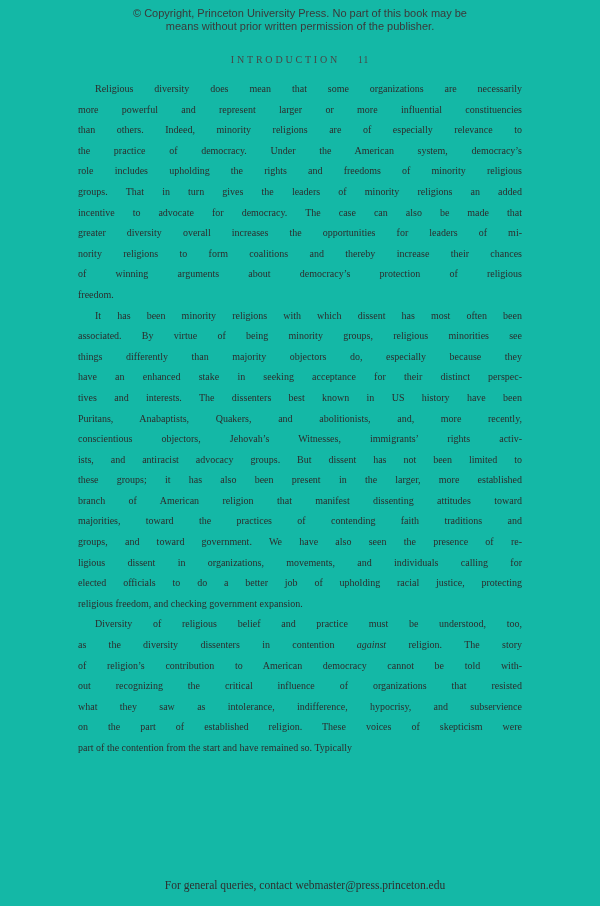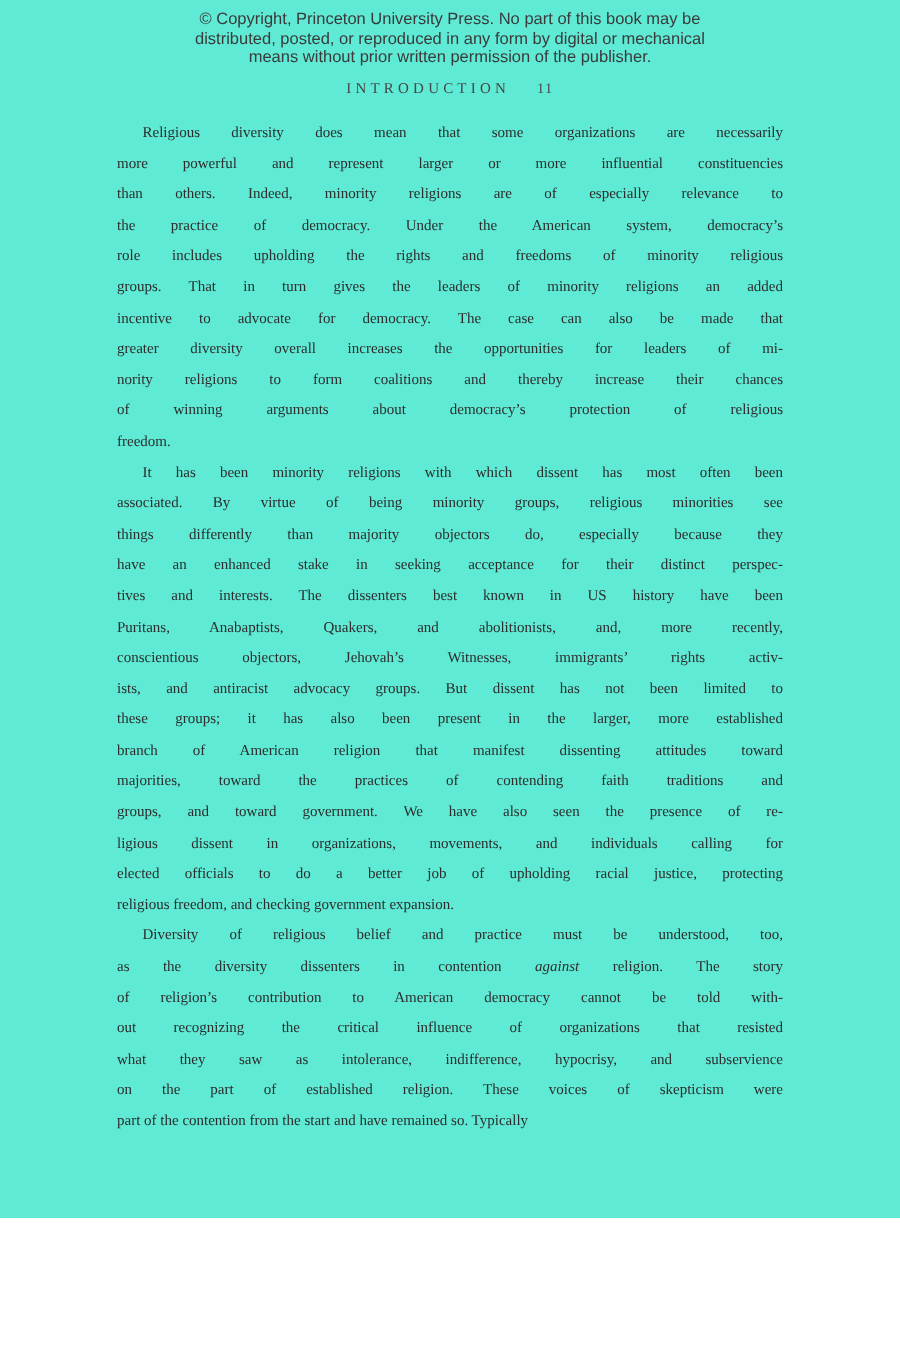--- a/index.html
+++ b/index.html
@@ -3,22 +3,22 @@
 <meta charset="utf-8">
 <style>
   html, body {
     margin: 0;
     padding: 0;
     background: #ffffff;
   }
   .page {
     position: relative;
     width: 600px;
-    height: 812px;
-    background: #5eead4;
+    height: 906px;
+    background: #14b8a6;
     overflow: hidden;
     font-family: "Liberation Serif", "DejaVu Serif", serif;
   }
   .copyright {
     position: absolute;
     top: 7px;
     left: 0;
     width: 100%;
     text-align: center;
     font-family: "Liberation Sans", "DejaVu Sans", sans-serif;
@@ -85,21 +85,20 @@
     color: #2e2e2e;
   }
 </style>
 </head>
 <body>
 
 <div class="page">
 
   <div class="copyright">
     <div>© Copyright, Princeton University Press. No part of this book may be</div>
-    <div>distributed, posted, or reproduced in any form by digital or mechanical</div>
     <div>means without prior written permission of the publisher.</div>
   </div>
 
   <div class="running-head">
     <span>INTRODUCTION</span><span class="pagenum">11</span>
   </div>
 
   <div class="body-text" id="body-text">
       <div>
         <div class="line indent">Religious diversity does mean that some organizations are necessarily</div>

